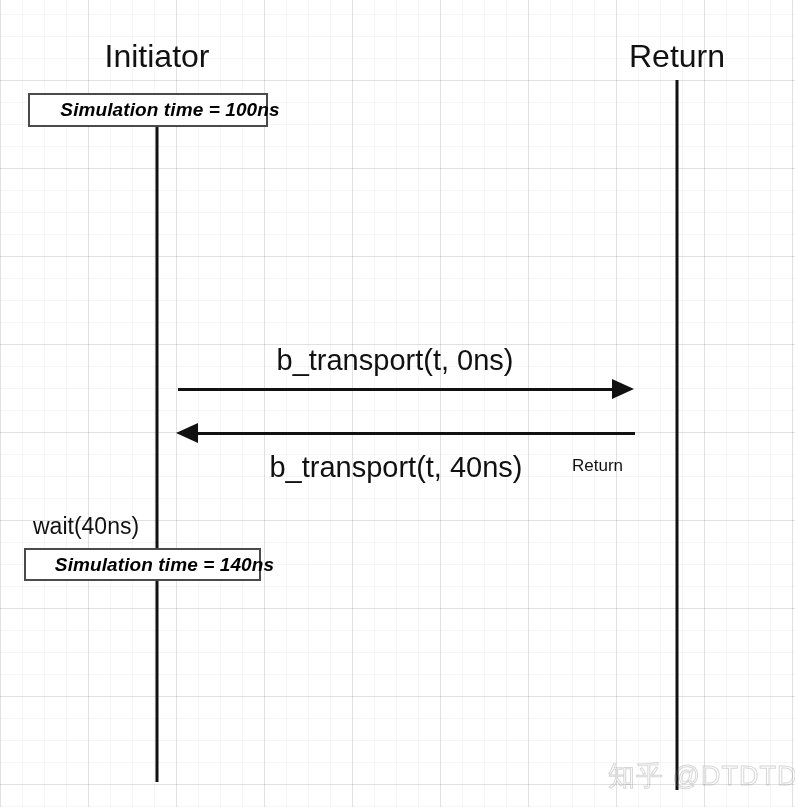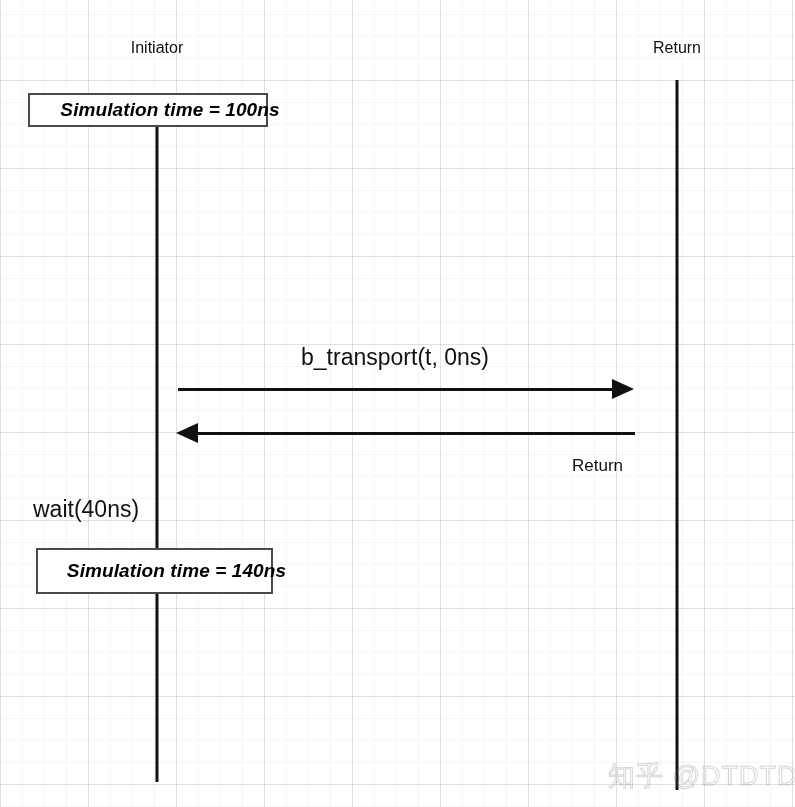--- a/index.html
+++ b/index.html
@@ -29,21 +29,21 @@
       0px -8px;
     overflow: hidden;
     font-family: "Liberation Sans", sans-serif;
     -webkit-font-smoothing: antialiased;
   }
 
   
   .participant-label {
     position: absolute;
     font-family: "Liberation Sans", sans-serif;
-    font-size: 16px;
+    font-size: 32px;
     color: #111111;
     white-space: nowrap;
     transform: translateX(-50%);
     line-height: 1;
   }
 
   
   .lifeline {
     position: absolute;
     width: 3px;
@@ -91,21 +91,21 @@
   }
   .arrowhead.left {
     border-top: 10px solid transparent;
     border-bottom: 10px solid transparent;
     border-right: 22px solid #111111;
   }
 
   .msg-label {
     position: absolute;
     font-family: "Liberation Sans", sans-serif;
-    font-size: 23px;
+    font-size: 29px;
     color: #111111;
     white-space: nowrap;
     transform: translateX(-50%);
     line-height: 1;
   }
   .small-label {
     position: absolute;
     font-family: "Liberation Sans", sans-serif;
     font-size: 17px;
     color: #111111;
@@ -153,24 +153,25 @@
   </div>
 
   <div class="msg-label" style="left:395px; top:346px;">b_transport(t, 0ns)</div>
 
   <div class="msg-line" style="left:178px; top:388px; width:442px;"></div>
   <div class="arrowhead right" style="left:612px; top:379px;"></div>
 
   <div class="msg-line" style="left:198px; top:432px; width:437px;"></div>
   <div class="arrowhead left" style="left:176px; top:423px;"></div>
 
+  <div class="msg-label" style="left:396px; top:453px;">b_transport(t, 40ns)</div>
 
   <div class="small-label" style="left:572px; top:457px;">Return</div>
 
-  <div class="plain-label" style="left:33px; top:498px;">wait(40ns)</div>
+  <div class="plain-label" style="left:33px; top:515px;">wait(40ns)</div>
 
-  <div class="time-note" style="left:36px; top:548px; width:237px; height:46px;">
+  <div class="time-note" style="left:24px; top:548px; width:237px; height:33px;">
     <span>Simulation time = 140ns</span>
   </div>
 
   <div class="watermark" style="left:608px; top:758px;">知乎 @DTDTDT</div>
 
 </div>
 
 </body></html>

